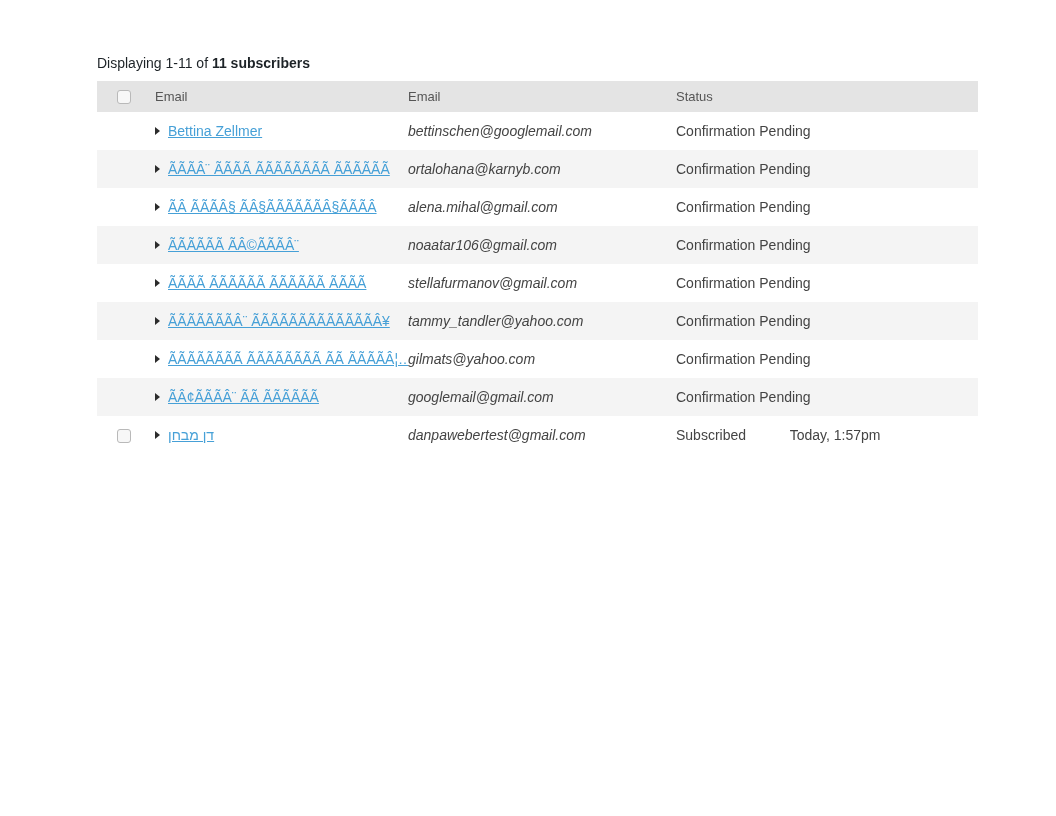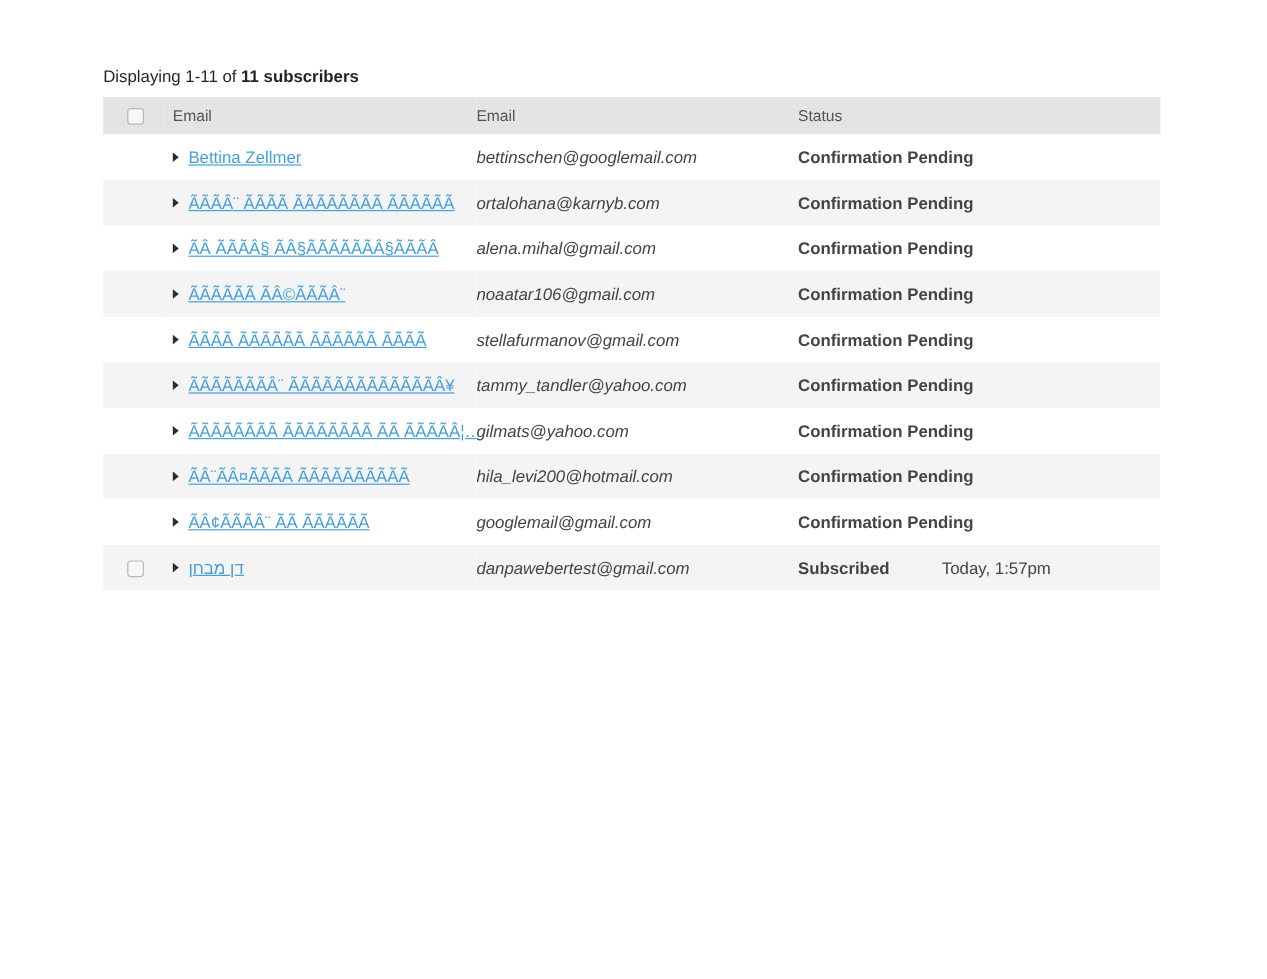--- a/index.html
+++ b/index.html
@@ -6,21 +6,21 @@
     margin: 0;
     padding: 0;
     width: 1056px;
     height: 816px;
     overflow: hidden;
     background: #ffffff;
     font-family: "Liberation Sans", sans-serif;
   }
   .wrap {
     position: absolute;
-    left: 86px;
+    left: 97px;
     top: 55px;
     width: 881px;
   }
   .summary {
     margin: 0 0 9px 0;
     font-size: 14px;
     line-height: 17px;
     color: var(--summary-text, #1d2327);
   }
   .summary strong { font-weight: bold; }
@@ -59,21 +59,21 @@
     position: relative;
     top: -1px;
     cursor: pointer;
   }
   a.name-link {
     color: var(--link, #46a0d7);
     text-decoration: underline;
     cursor: pointer;
   }
   .col-email { color: var(--text, #444444); font-style: italic; }
-  .col-status strong { font-weight: bold; color: var(--text, #444444); }
+  .col-status strong { font-weight: normal; color: var(--text, #444444); }
   .col-status span { font-weight: normal; color: var(--text, #444444); padding-left: 40px; }
 
   input[type="checkbox"] {
     -webkit-appearance: none;
     appearance: none;
     width: 14px;
     height: 14px;
     border: 1px solid #b9b9b9;
     border-radius: 3px;
     background: #f7f7f7;
@@ -143,26 +143,20 @@
           <td class="col-status"><strong>Confirmation Pending</strong></td>
         </tr>
         <tr>
           <td class="col-cb"></td>
           <td class="col-name"><span class="arrow"></span><a class="name-link">ÃÃÃÃÃÃÃÃ ÃÃÃÃÃÃÃÃ ÃÃ ÃÃÃÃÂ¦…</a></td>
           <td class="col-email">gilmats@yahoo.com</td>
           <td class="col-status"><strong>Confirmation Pending</strong></td>
         </tr>
         <tr>
           <td class="col-cb"></td>
-          <td class="col-name"><span class="arrow"></span><a class="name-link">ÃÂ¨ÃÂ¤ÃÃÃÃ ÃÃÃÃÃÃÃÃÃÃ</a></td>
-          <td class="col-email">hila_levi200@hotmail.com</td>
-          <td class="col-status"><strong>Confirmation Pending</strong></td>
-        </tr>
-        <tr>
-          <td class="col-cb"></td>
           <td class="col-name"><span class="arrow"></span><a class="name-link">ÃÂ¢ÃÃÃÂ¨ ÃÃ ÃÃÃÃÃÃ</a></td>
           <td class="col-email">googlemail@gmail.com</td>
           <td class="col-status"><strong>Confirmation Pending</strong></td>
         </tr>
         <tr>
           <td class="col-cb"><input type="checkbox" style=""></td>
           <td class="col-name"><span class="arrow"></span><a class="name-link" dir="rtl">דן מבחן</a></td>
           <td class="col-email">danpawebertest@gmail.com</td>
           <td class="col-status"><strong>Subscribed</strong><span> Today, 1:57pm</span></td>
         </tr>

